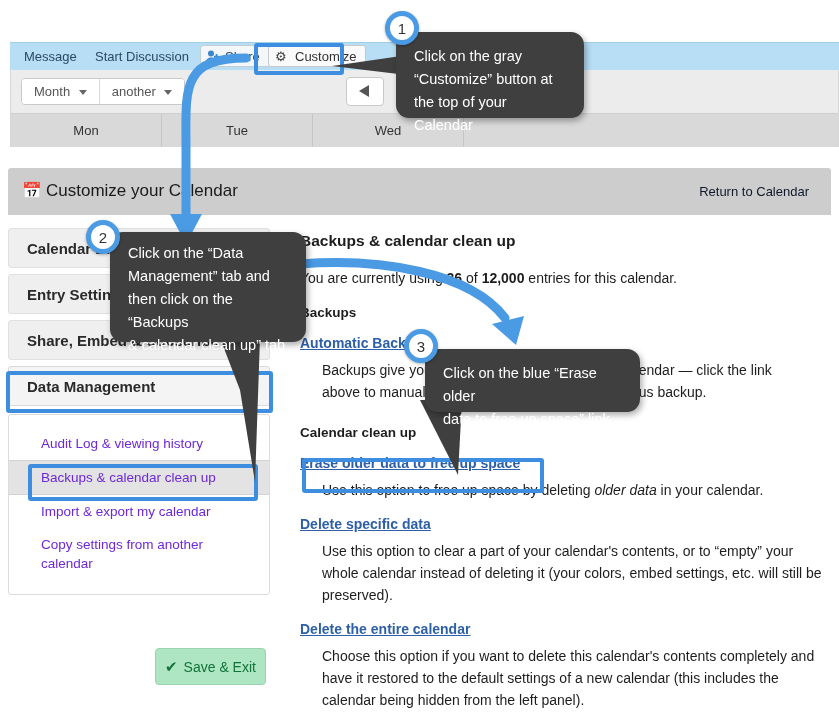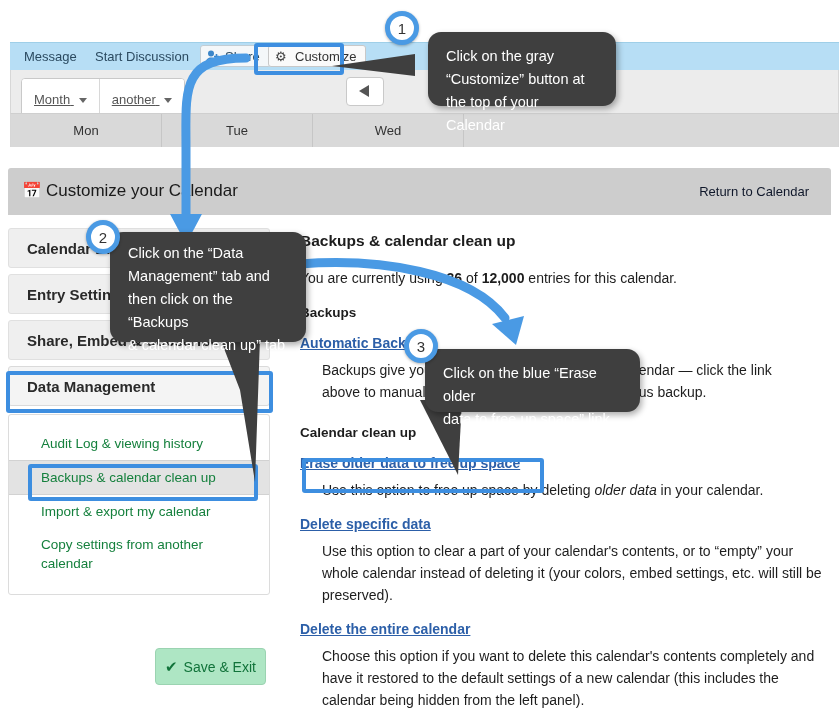--- a/index.html
+++ b/index.html
@@ -65,22 +65,22 @@
     border-left: 1px solid #d7d7d7; border-right: 1px solid #d7d7d7;
     box-sizing: border-box;
   }
   .dd-group {
     position: absolute; left: 10px; top: 8px;
     display: flex;
     border: 1px solid #c9c9c9; border-radius: 4px;
     background: #fff; overflow: hidden;
   }
   .dd-btn {
-    padding: 13px 12px; font-size: 13px; color: #555;
-    background: #fff; white-space: nowrap; text-decoration: underline;
+    padding: 5px 12px; font-size: 13px; color: #555;
+    background: #fff; white-space: nowrap;
   }
   .dd-btn + .dd-btn { border-left: 1px solid #d8d8d8; }
   .caret {
     display: inline-block; margin-left: 5px;
     width: 0; height: 0;
     border-left: 4px solid transparent;
     border-right: 4px solid transparent;
     border-top: 5px solid #666;
     vertical-align: middle;
   }
@@ -153,21 +153,21 @@
   }
   #subnav {
     position: relative;
     margin-top: 8px;
     background: #fff;
     border: 1px solid #dcdcdc; border-radius: 3px;
     padding: 12px 0 14px 0;
   }
   .subnav-item {
     padding: 7px 18px 7px 32px;
-    font-size: 13.5px; color: #15803d;
+    font-size: 13.5px; color: #6d28d9;
     line-height: 19px;
   }
   .subnav-item.selected {
     background: #e3e3e3;
     border-top: 1px solid #d2d2d2;
     border-bottom: 1px solid #d2d2d2;
   }
   #save-exit-button {
     position: absolute; left: 155px; top: 648px;
     width: 111px; height: 37px;
@@ -244,21 +244,21 @@
     position: absolute;
     width: 34px; height: 34px;
     border-radius: 50%;
     background: #fff;
     border: 5px solid #4a9ae4;
     color: #333; font-size: 15px; font-weight: normal;
     text-align: center; line-height: 25px;
     box-sizing: border-box;
     box-shadow: 0 1px 3px rgba(0,0,0,0.3);
   }
-  #callout-1 { left: 428px; top: 32px; width: 188px; height: 74px; }
+  #callout-1 { left: 396px; top: 32px; width: 188px; height: 86px; }
   #badge-1 { left: 385px; top: 11px; }
   #callout-2 { left: 110px; top: 232px; width: 196px; height: 110px; padding-top: 10px; }
   #badge-2 { left: 86px; top: 220px; }
   #callout-3 { left: 425px; top: 349px; width: 215px; height: 63px; }
   #badge-3 { left: 404px; top: 329px; }
 
   
   .tail { position: absolute; pointer-events: none; }
 </style>
 </head>

